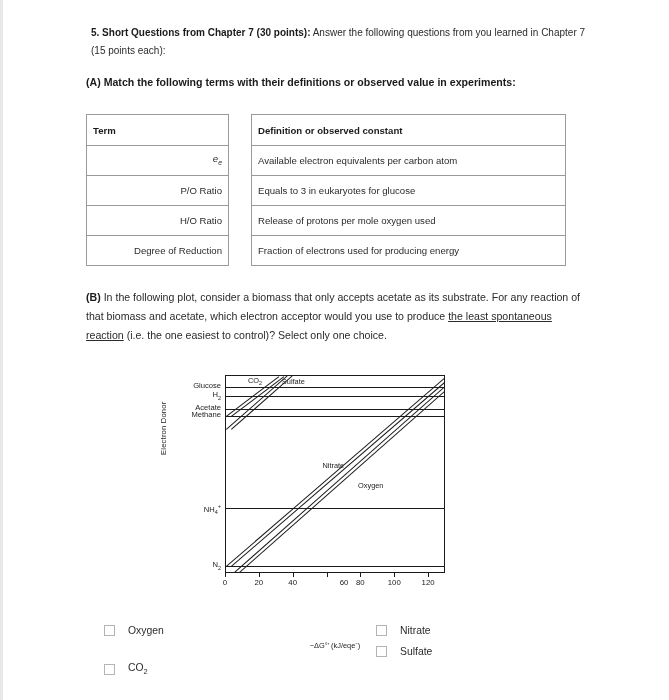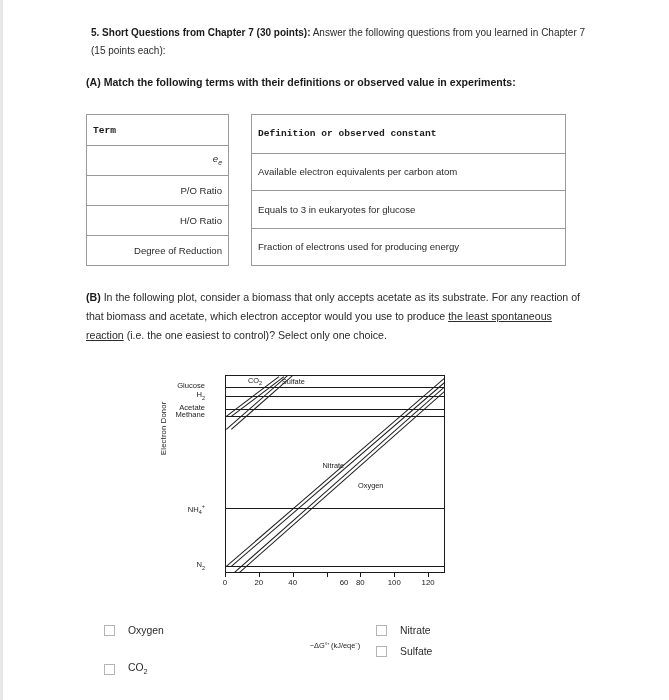--- a/index.html
+++ b/index.html
@@ -78,21 +78,20 @@
     vertical-align: middle;
     line-height: 13px;
     background: #fff;
   }
   table.mt.left td.hdr,
   table.mt.right td.hdr {
     font-weight: bold;
     text-align: left;
     color: #1b1b1b;
     height: 26px;
-    font-family: Liberation Mono, monospace;
   }
   table.mt.left td.val { text-align: right; }
   table.mt.right td.def { text-align: left; }
   .ital { font-style: italic; }
   sub { font-size: 0.72em; }
   sup { font-size: 0.72em; }
 
   
   .figure {
     position: relative;
@@ -138,21 +137,21 @@
     border-top: 1.1px solid #1b1b1b;
   }
   .diag {
     position: absolute;
     height: 0;
     border-top: 1.1px solid #1b1b1b;
     transform-origin: 0 0;
   }
   .ytick {
     position: absolute;
-    right: 16px;
+    right: 0;
     text-align: left;
     font-size: 7.6px;
     color: #1b1b1b;
     white-space: nowrap;
     line-height: 9px;
   }
   .ytick-col {
     position: absolute;
     left: 0;
     top: 12px;
@@ -257,20 +256,23 @@
       <table class="mt right">
         <tbody>
           <tr>
             <td class="hdr">Definition or observed constant</td>
           </tr>
           <tr>
             <td class="def">Available electron equivalents per carbon atom</td>
           </tr>
           <tr>
             <td class="def">Equals to 3 in eukaryotes for glucose</td>
+          </tr>
+          <tr>
+            <td class="def">Release of protons per mole oxygen used</td>
           </tr>
           <tr>
             <td class="def">Fraction of electrons used for producing energy</td>
           </tr>
         </tbody>
       </table>
     </div>
 
     <p class="part-b"><b>(B)</b><span> In the following plot, consider a biomass that only accepts acetate as its substrate. For any reaction of that biomass and acetate, which electron acceptor would you use to produce </span><span class="u">the least spontaneous reaction</span><span> (i.e. the one easiest to control)? Select only one choice.</span></p>
 

